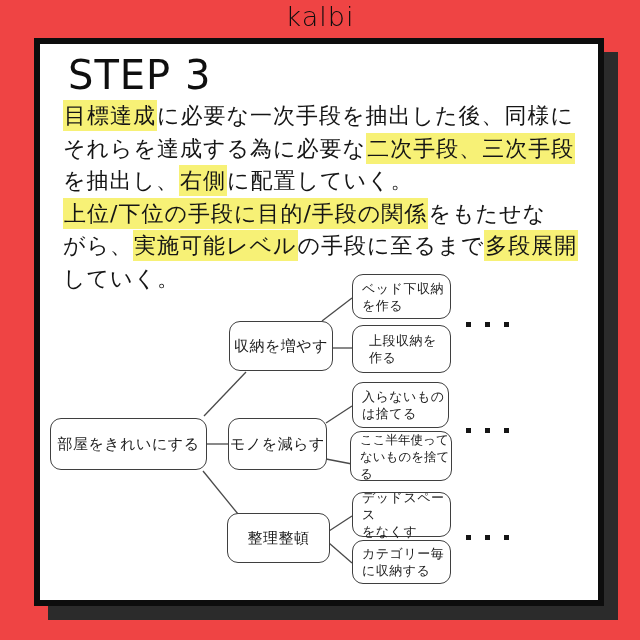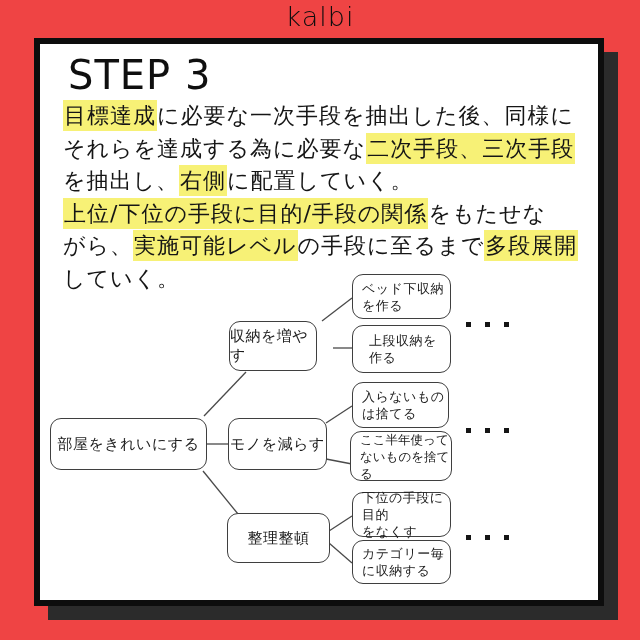--- a/index.html
+++ b/index.html
@@ -82,21 +82,21 @@
     display: flex;
     gap: 14px;
   }
   .dots span {
     width: 5px; height: 5px;
     background: #151515;
     display: block;
   }
   
   #root-node   { left: 50px;  top: 418px; width: 157px; height: 52px; }
-  #l1-0        { left: 229px; top: 321px; width: 88px; height: 50px; }
+  #l1-0        { left: 229px; top: 321px; width: 104px; height: 50px; }
   #l1-1        { left: 228px; top: 418px; width: 99px;  height: 52px; }
   #l1-2        { left: 227px; top: 513px; width: 103px; height: 50px; }
   #l2-0        { left: 352px; top: 274px; width: 99px;  height: 45px; }
   #l2-1        { left: 352px; top: 325px; width: 99px;  height: 48px; }
   #l2-2        { left: 352px; top: 382px; width: 97px;  height: 46px; }
   #l2-3        { left: 350px; top: 431px; width: 102px; height: 50px; }
   #l2-4        { left: 352px; top: 492px; width: 99px;  height: 45px; }
   #l2-5        { left: 352px; top: 540px; width: 99px;  height: 44px; }
   #dots-0 { left: 466px; top: 322px; }
   #dots-1 { left: 466px; top: 428px; }
@@ -154,21 +154,21 @@
   <div class="node center" id="l1-1">モノを減らす</div>
   <div class="node center" id="l1-2">整理整頓</div>
 
   <div class="node leaf" id="l2-0">ベッド下収納
 を作る</div>
   <div class="node leaf center-leaf" id="l2-1">上段収納を作る</div>
   <div class="node leaf" id="l2-2">入らないもの
 は捨てる</div>
   <div class="node leaf small" id="l2-3">ここ半年使って
 ないものを捨てる</div>
-  <div class="node leaf" id="l2-4">下位の手段に目的
+  <div class="node leaf" id="l2-4">デッドスペース
 をなくす</div>
   <div class="node leaf" id="l2-5">カテゴリー毎
 に収納する</div>
 
   <div class="dots" id="dots-0">
       <span></span>
       <span></span>
       <span></span>
     </div>
   <div class="dots" id="dots-1">

